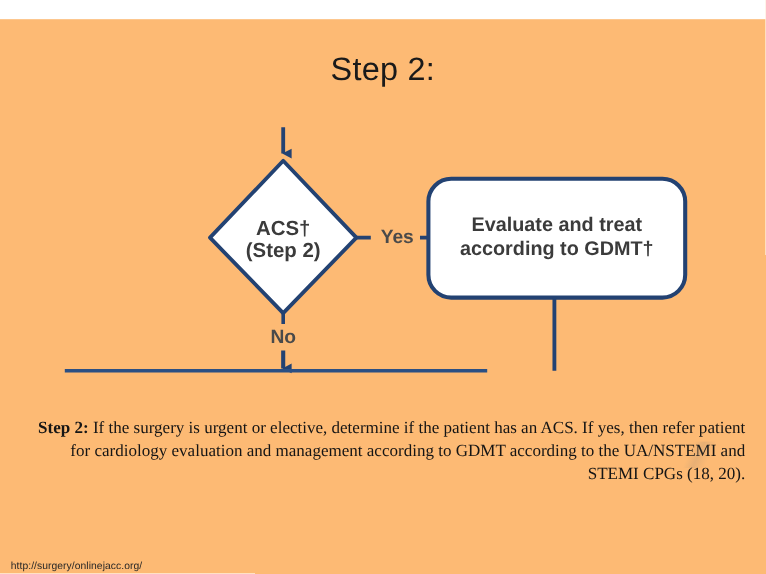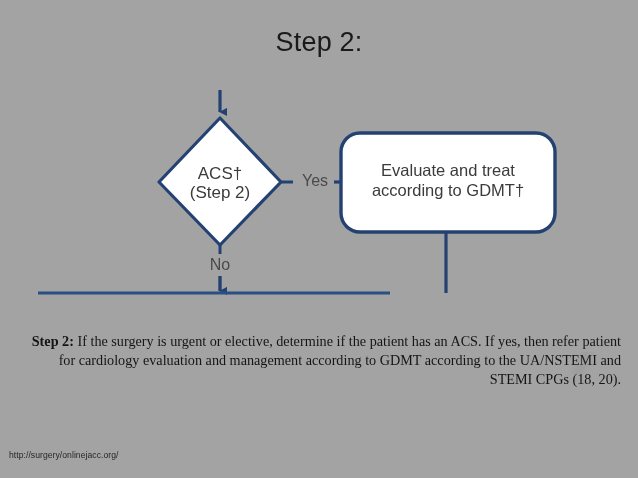--- a/index.html
+++ b/index.html
@@ -12,44 +12,46 @@
     height: 478px;
     position: relative;
     overflow: hidden;
     font-family: "Liberation Sans", sans-serif;
     -webkit-font-smoothing: antialiased;
   }
 
   .slide {
     position: absolute;
     inset: 0;
-    background: #a3a3a3;
+    background: #fdba74;
+    margin-top: 16px;
   }
 
   
   .slide-title {
     position: absolute;
     left: 0;
     right: 0;
     top: 26px;
     text-align: center;
     font-family: "Liberation Sans", sans-serif;
     font-size: 27px;
     line-height: 32px;
     color: #1a1a1a;
     letter-spacing: 0.2px;
   }
 
   
   .figure {
     position: absolute;
-    left: 0;
+    left: 16px;
     top: 88px;
     width: 564px;
     height: 218px;
+    font-weight: bold;
   }
 
   .fc-svg {
     position: absolute;
     left: 0;
     top: 0;
     width: 638px;
     height: 218px;
   }
 

